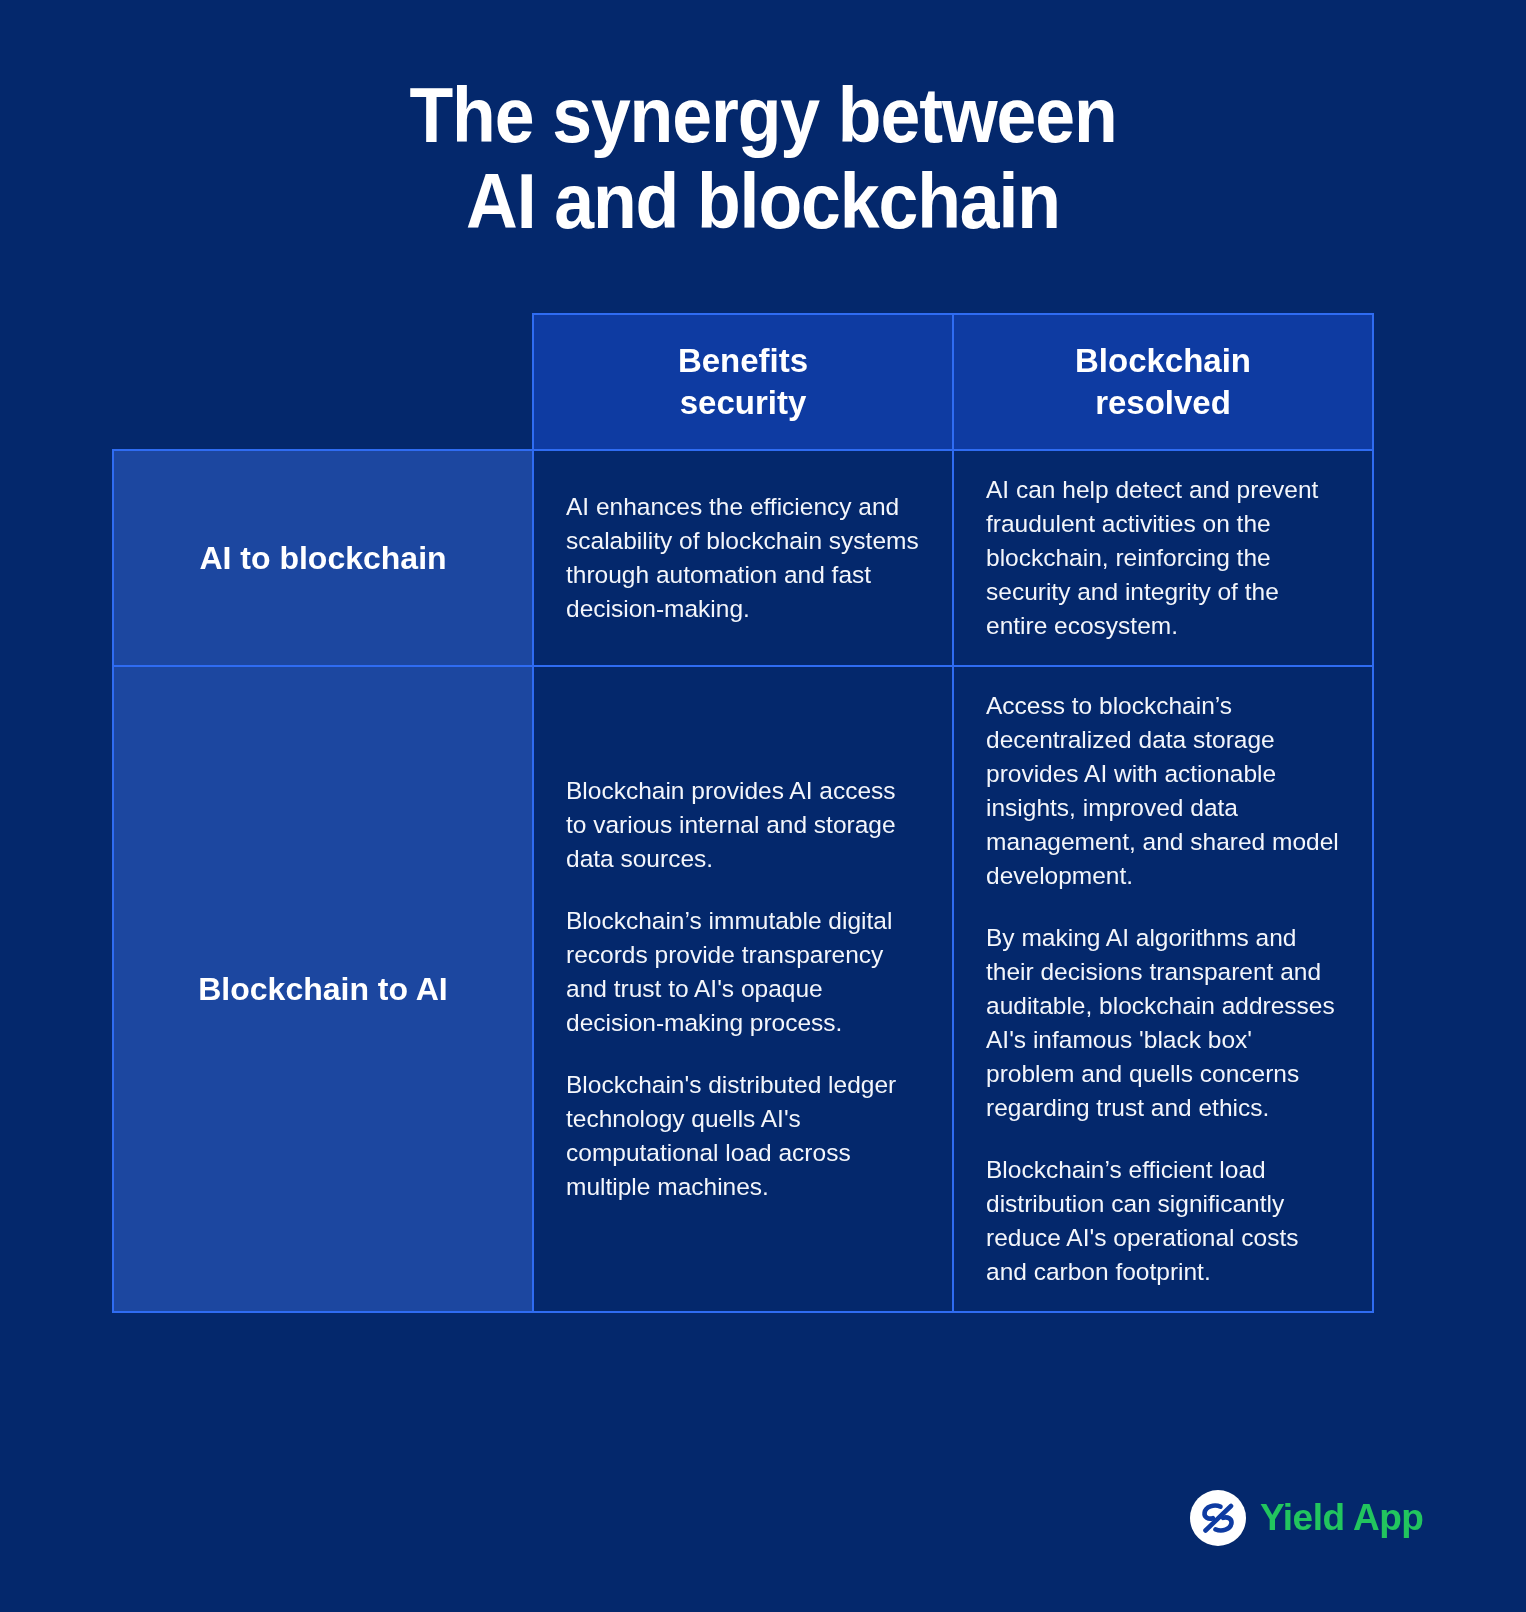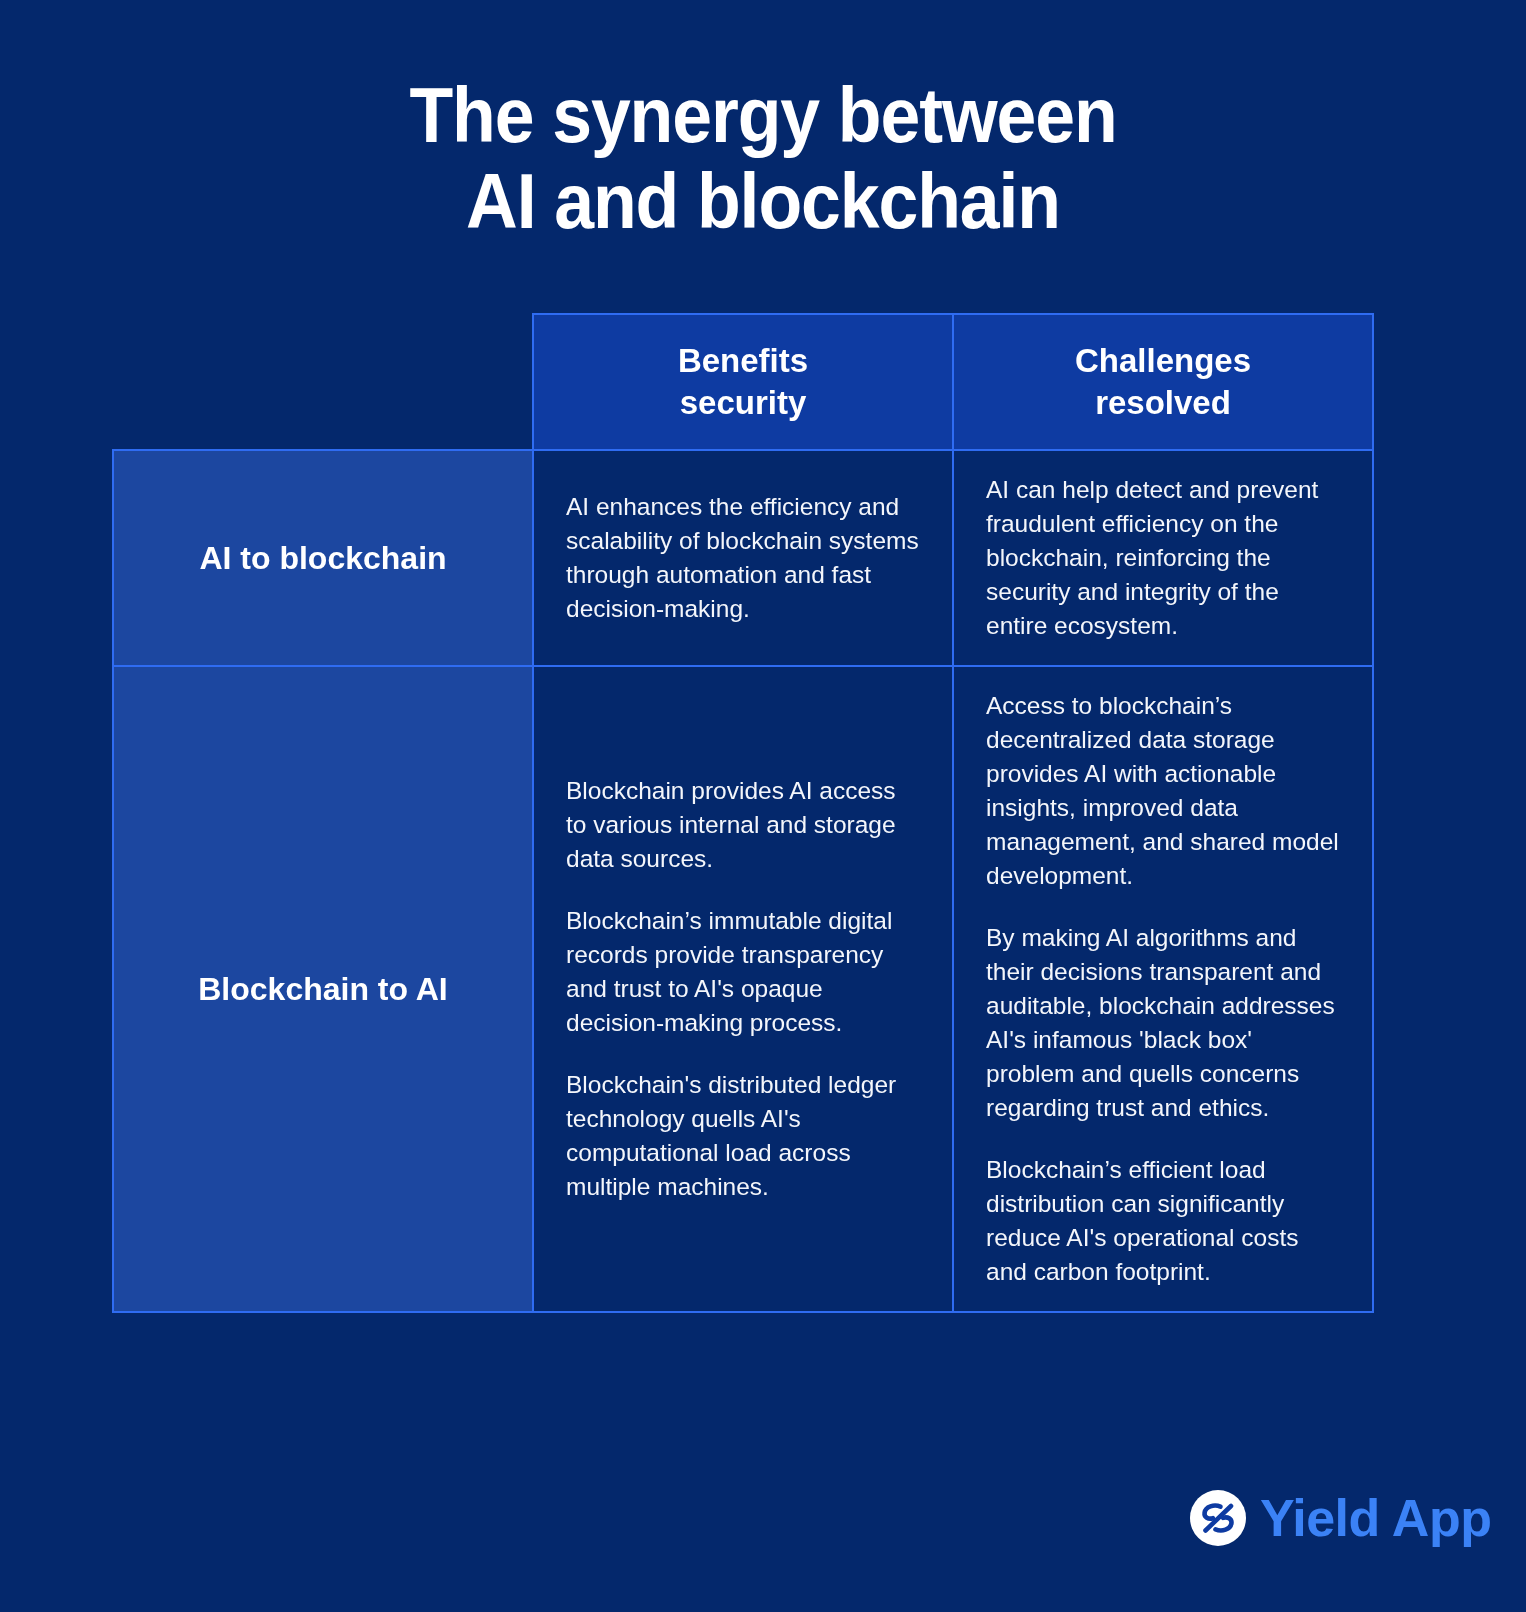--- a/index.html
+++ b/index.html
@@ -117,24 +117,24 @@
     display: flex;
     align-items: center;
     gap: 14px;
   }
   .logo-mark {
     width: 56px;
     height: 56px;
     flex: 0 0 56px;
   }
   .logo-text {
-    color: #3b82f6;
-    font-family: "Liberation Sans Narrow", "Liberation Sans", sans-serif;
-    font-weight: bold;
-    font-size: 52px;
+    color: #22c55e;
+    font-family: "Liberation Sans Narrow", "Liberation Sans", sans-serif;
+    font-weight: bold;
+    font-size: 37px;
     line-height: 50px;
     letter-spacing: -0.5px;
     white-space: nowrap;
   }
 </style>
 </head>
 <body>
 
 <div class="poster">
 
@@ -151,33 +151,33 @@
         <col class="c-challenge">
       </colgroup>
       <thead>
         <tr>
           <th class="hdr-spacer"></th>
           <th class="hdr-cell">
             <div>Benefits</div>
             <div>security</div>
           </th>
           <th class="hdr-cell">
-            <div>Challenges</div>
+            <div>Blockchain</div>
             <div>resolved</div>
           </th>
         </tr>
       </thead>
       <tbody>
         <tr>
           <th class="lbl-cell">AI to blockchain</th>
           <td class="body-cell">
             <p>AI enhances the efficiency and scalability of blockchain systems through automation and fast decision-making.</p>
           </td>
           <td class="body-cell">
-            <p>AI can help detect and prevent fraudulent efficiency on the blockchain, reinforcing the security and integrity of the entire ecosystem.</p>
+            <p>AI can help detect and prevent fraudulent activities on the blockchain, reinforcing the security and integrity of the entire ecosystem.</p>
           </td>
         </tr>
         <tr>
           <th class="lbl-cell">Blockchain to AI</th>
           <td class="body-cell">
             <p>Blockchain provides AI access to various internal and storage data sources.</p>
             <p>Blockchain’s immutable digital records provide transparency and trust to AI's opaque decision-making process.</p>
             <p>Blockchain's distributed ledger technology quells AI's computational load across multiple machines.</p>
           </td>
           <td class="body-cell">

